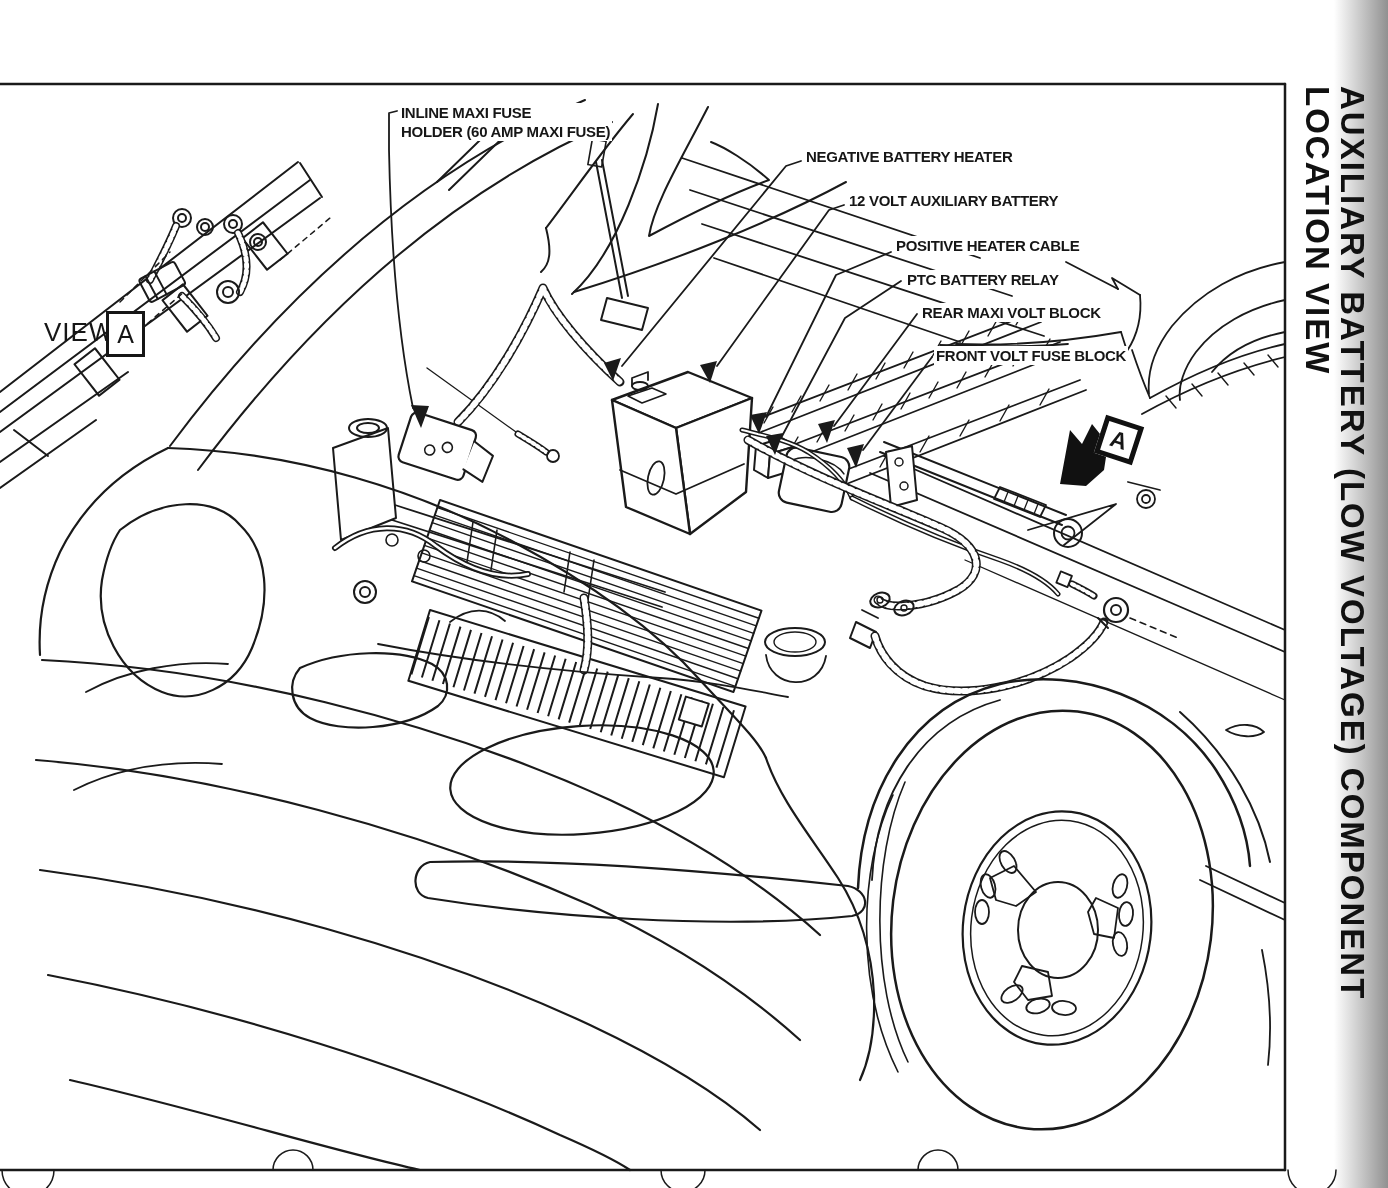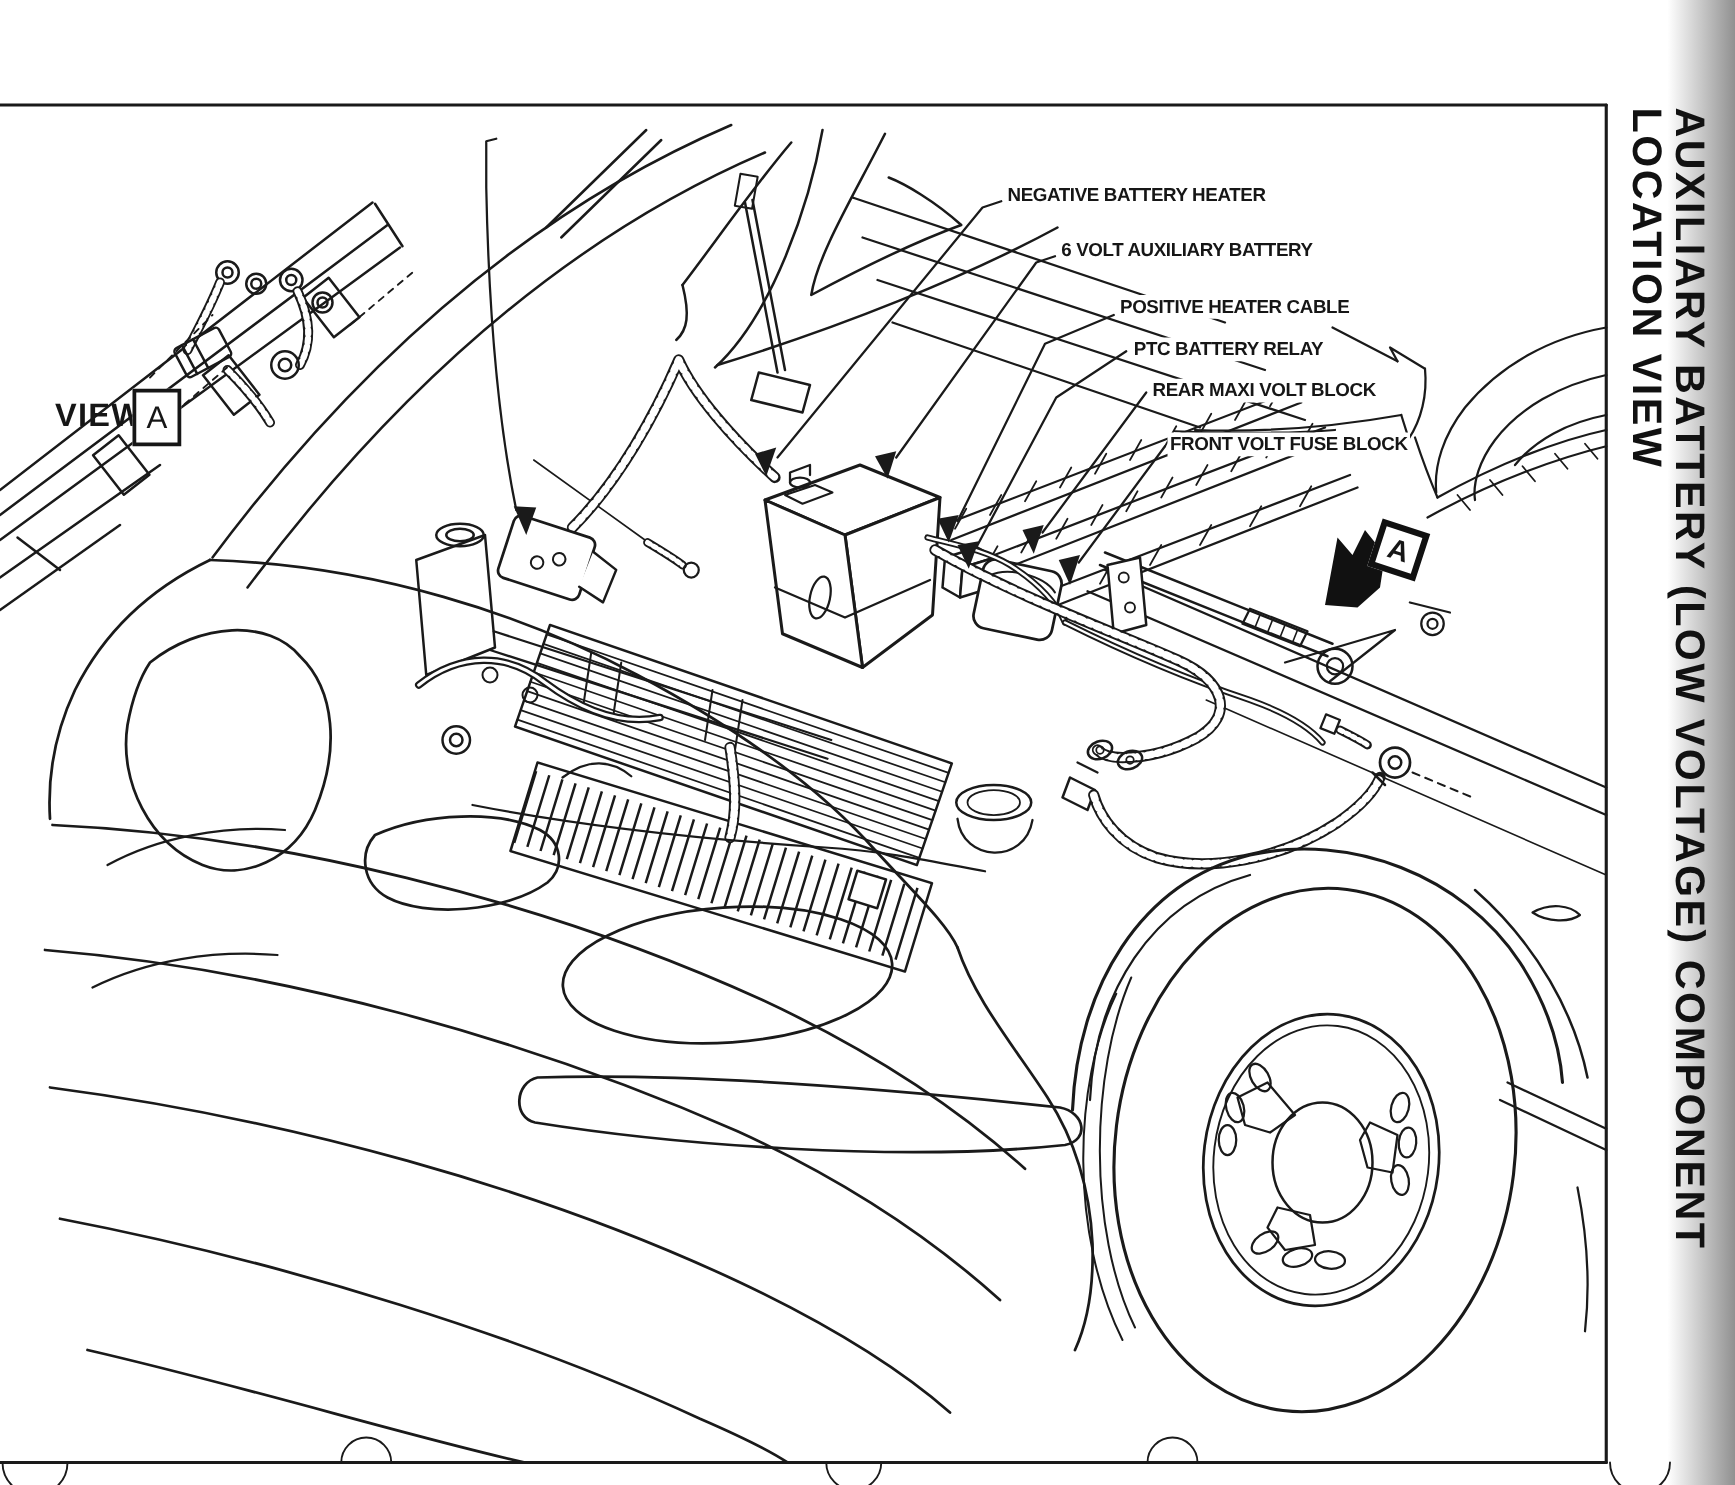--- a/index.html
+++ b/index.html
@@ -21,21 +21,21 @@
     line-height:19px;background:#fff;padding:0 2px;white-space:pre-line;color:#161616;}
   .lbl-inline{left:399px;top:103px;}
   .lbl-neg{left:804px;top:147px;}
   .lbl-aux{left:847px;top:191px;}
   .lbl-pos{left:894px;top:236px;}
   .lbl-ptc{left:905px;top:270px;}
   .lbl-rear{left:920px;top:303px;}
   .lbl-front{left:934px;top:346px;}
   
   .view-caption{position:absolute;left:44px;top:317px;font-size:26px;letter-spacing:1px;
-    font-weight:bold;color:#161616;}
+    font-weight:normal;color:#161616;}
   .view-letter-box{position:absolute;left:106px;top:311px;width:33px;height:40px;
     border:3.5px solid #161616;display:flex;align-items:center;justify-content:center;
     font-size:25px;font-weight:normal;background:#fff;}
   
   .marker-letter-box{position:absolute;left:1099px;top:420px;width:30px;height:30px;
     border:5px solid #111;display:flex;align-items:center;justify-content:center;
     font-size:23px;font-weight:bold;background:#fff;transform:rotate(18deg);}
 </style>
 </head>
 <body>
@@ -379,22 +379,24 @@
   </g>
 </svg>
 
 <div class="edge-shadow"></div>
 
 <div class="side-title">
   <div>AUXILIARY BATTERY (LOW VOLTAGE) COMPONENT</div>
   <div>LOCATION VIEW</div>
 </div>
 
+<div class="callout lbl-inline">INLINE MAXI FUSE
+HOLDER (60 AMP MAXI FUSE)</div>
 <div class="callout lbl-neg">NEGATIVE BATTERY HEATER</div>
-<div class="callout lbl-aux">6 VOLT AUXILIARY BATTERY</div>
+<div class="callout lbl-aux">12 VOLT AUXILIARY BATTERY</div>
 <div class="callout lbl-pos">POSITIVE HEATER CABLE</div>
 <div class="callout lbl-ptc">PTC BATTERY RELAY</div>
 <div class="callout lbl-rear">REAR MAXI VOLT BLOCK</div>
 <div class="callout lbl-front">FRONT VOLT FUSE BLOCK</div>
 
 <div class="view-caption">VIEW</div>
 <div class="view-letter-box">A</div>
 
 <div class="marker-letter-box">A</div>
 

